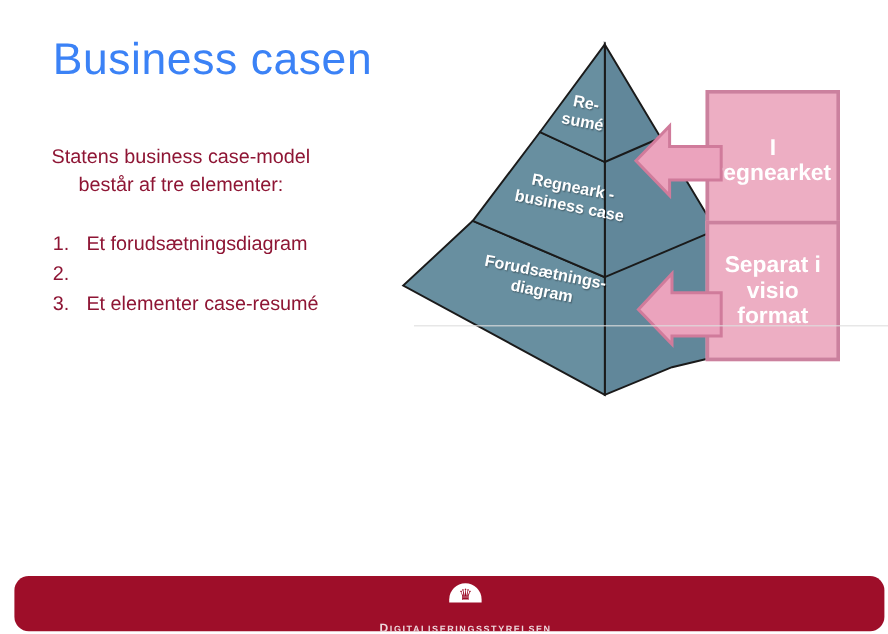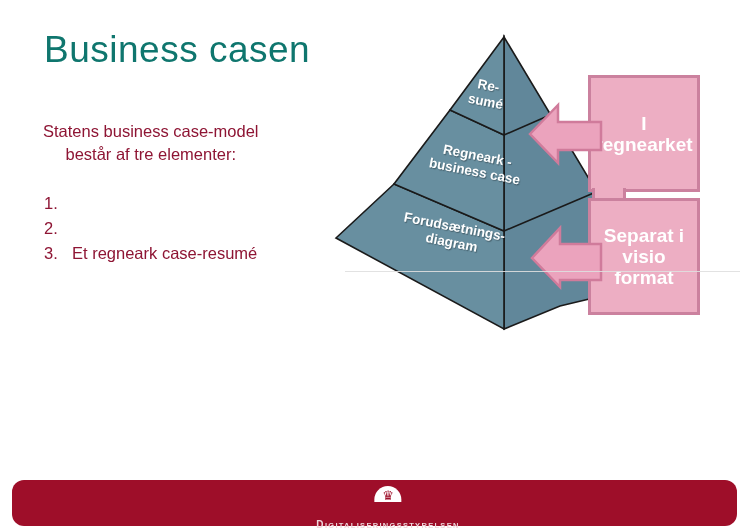--- a/index.html
+++ b/index.html
@@ -1,21 +1,21 @@
 <!DOCTYPE html>
 <html><head>
 <meta charset="utf-8">
 <style>
   html,body{margin:0;padding:0;}
   body{width:740px;height:528px;background:#ffffff;position:relative;overflow:hidden;
        font-family:"Liberation Sans", sans-serif;}
   .abs{position:absolute;}
 
   
-  .title{left:44px;top:28px;font-size:37px;line-height:44px;color:#0f766e;
+  .title{left:44px;top:28px;font-size:37px;line-height:44px;color:#3b82f6;
          letter-spacing:0.5px;font-weight:400;white-space:nowrap;z-index:2;}
 
   
   .intro{left:43px;top:120px;font-size:16.5px;line-height:23px;color:#8e1534;
          white-space:pre-line;z-index:2;text-align:center;}
   .num-list{left:44px;top:191px;z-index:2;color:#8e1534;font-size:16.5px;}
   .num-row{display:flex;line-height:25px;}
   .num-row .n{width:28px;}
 
   
@@ -30,21 +30,21 @@
   .lbl-resume{left:487px;top:94px;font-size:13.5px;}
   .lbl-regneark{left:476px;top:164px;font-size:13.5px;}
   .lbl-forud{left:453px;top:235px;font-size:13.5px;}
 
   
   .callout{width:112px;height:117px;box-sizing:border-box;background:#edaec3;
            border:3px solid #cb819e;z-index:2;display:flex;align-items:center;
            justify-content:center;text-align:center;color:#ffffff;font-size:19px;
            font-weight:600;line-height:21px;white-space:pre-line;}
   .callout-top{left:588px;top:75px;}
-  .callout-bottom{left:588px;top:198px;}
+  .callout-bottom{left:588px;top:184px;}
   .callout-tab{left:592px;top:188px;width:34px;height:12px;background:#edaec3;
                border-left:3px solid #cb819e;border-right:3px solid #cb819e;
                box-sizing:border-box;z-index:2;}
 
   
   .guide-line{left:345px;top:271px;width:395px;height:1px;background:#dfdfdf;
               opacity:0.9;z-index:4;}
 
   
   .footer-bar{left:12px;top:480px;width:725px;height:46px;background:#9e0e29;
@@ -63,27 +63,28 @@
 <body>
 
 <div class="abs title">Business casen</div>
 
 <div class="abs intro">Statens business case-model
 består af tre elementer:</div>
 
 <div class="abs num-list">
   <div class="num-row">
     <span class="n">1.</span>
+    <span>Et forudsætningsdiagram</span>
   </div>
   <div class="num-row">
     <span class="n">2.</span>
   </div>
   <div class="num-row">
     <span class="n">3.</span>
-    <span>Et regneark case-resumé</span>
+    <span>Et elementer case-resumé</span>
   </div>
 </div>
 
 <svg class="abs layer pyr-layer" viewBox="0 0 740 528" width="740" height="528">
 
   <polygon points="504,37 504,329 560,306 652,284" fill="#61879a" stroke="#1a1a1a" stroke-width="1.6"></polygon>
 
   <polygon points="394,184 336,238 504,329 504,231" fill="#688fa0" stroke="#1a1a1a" stroke-width="1.6"></polygon>
   <polygon points="450,110 394,184 504,231 504,135" fill="#688fa0" stroke="#1a1a1a" stroke-width="1.6"></polygon>
   <polygon points="504,37 450,110 504,135" fill="#688fa0" stroke="#1a1a1a" stroke-width="1.6"></polygon>

